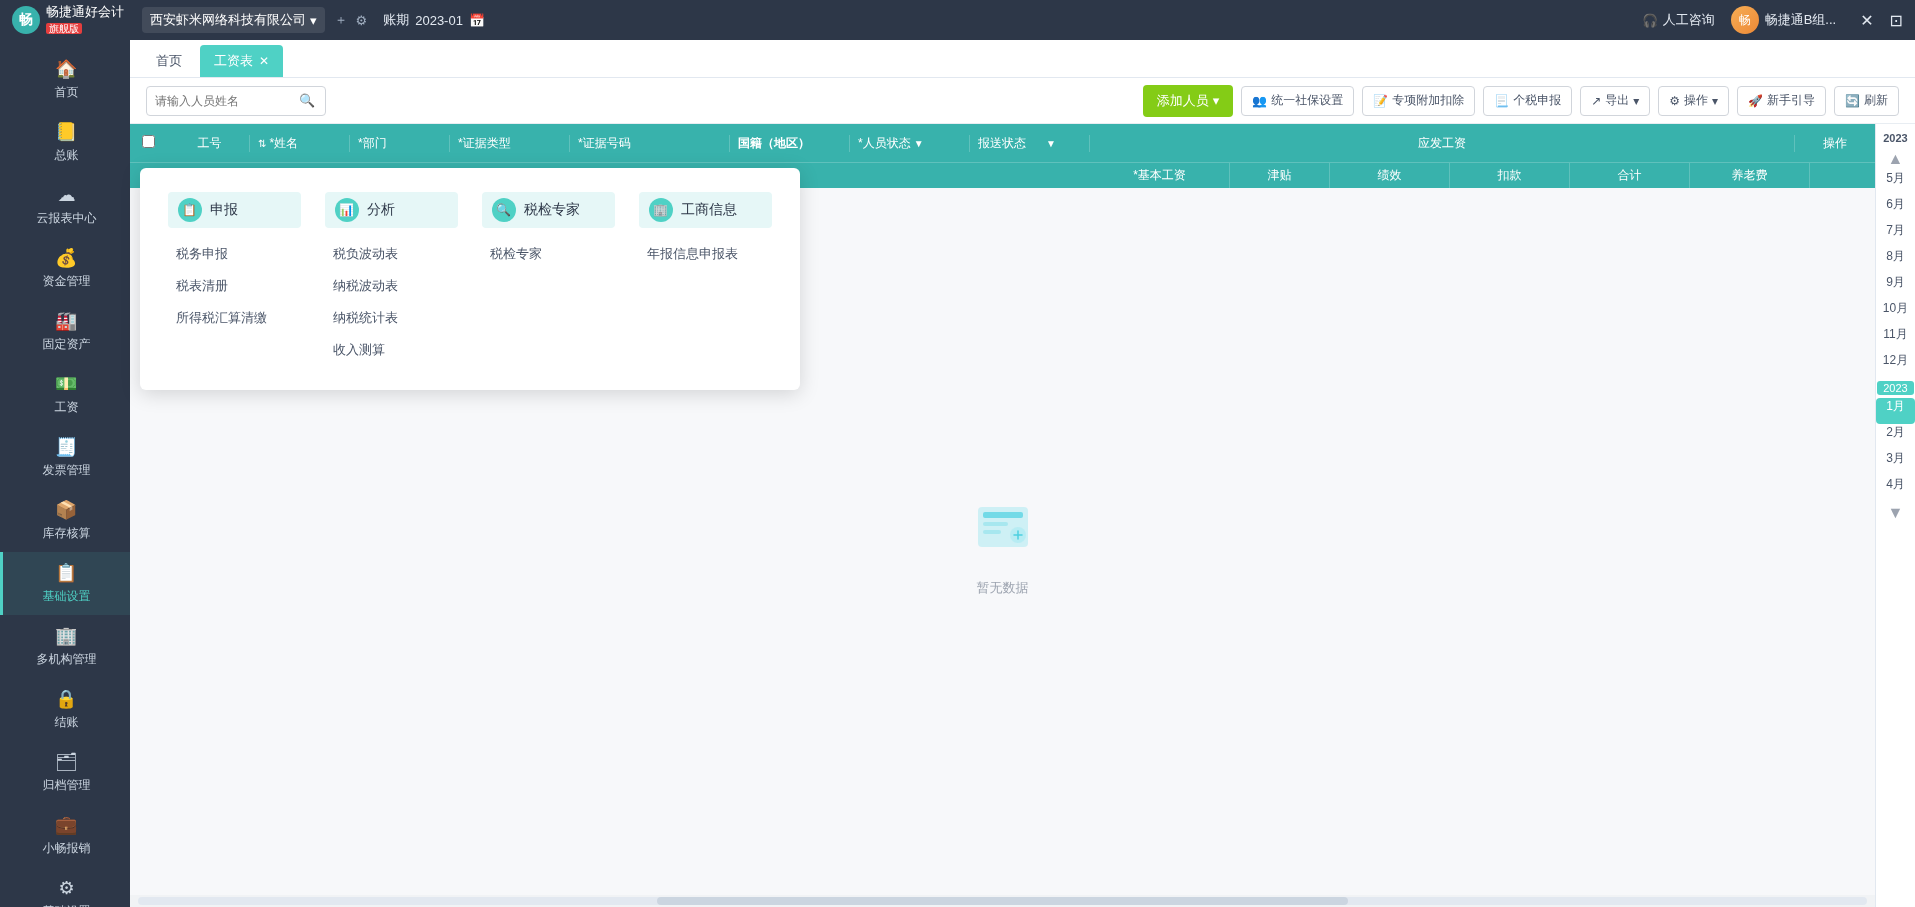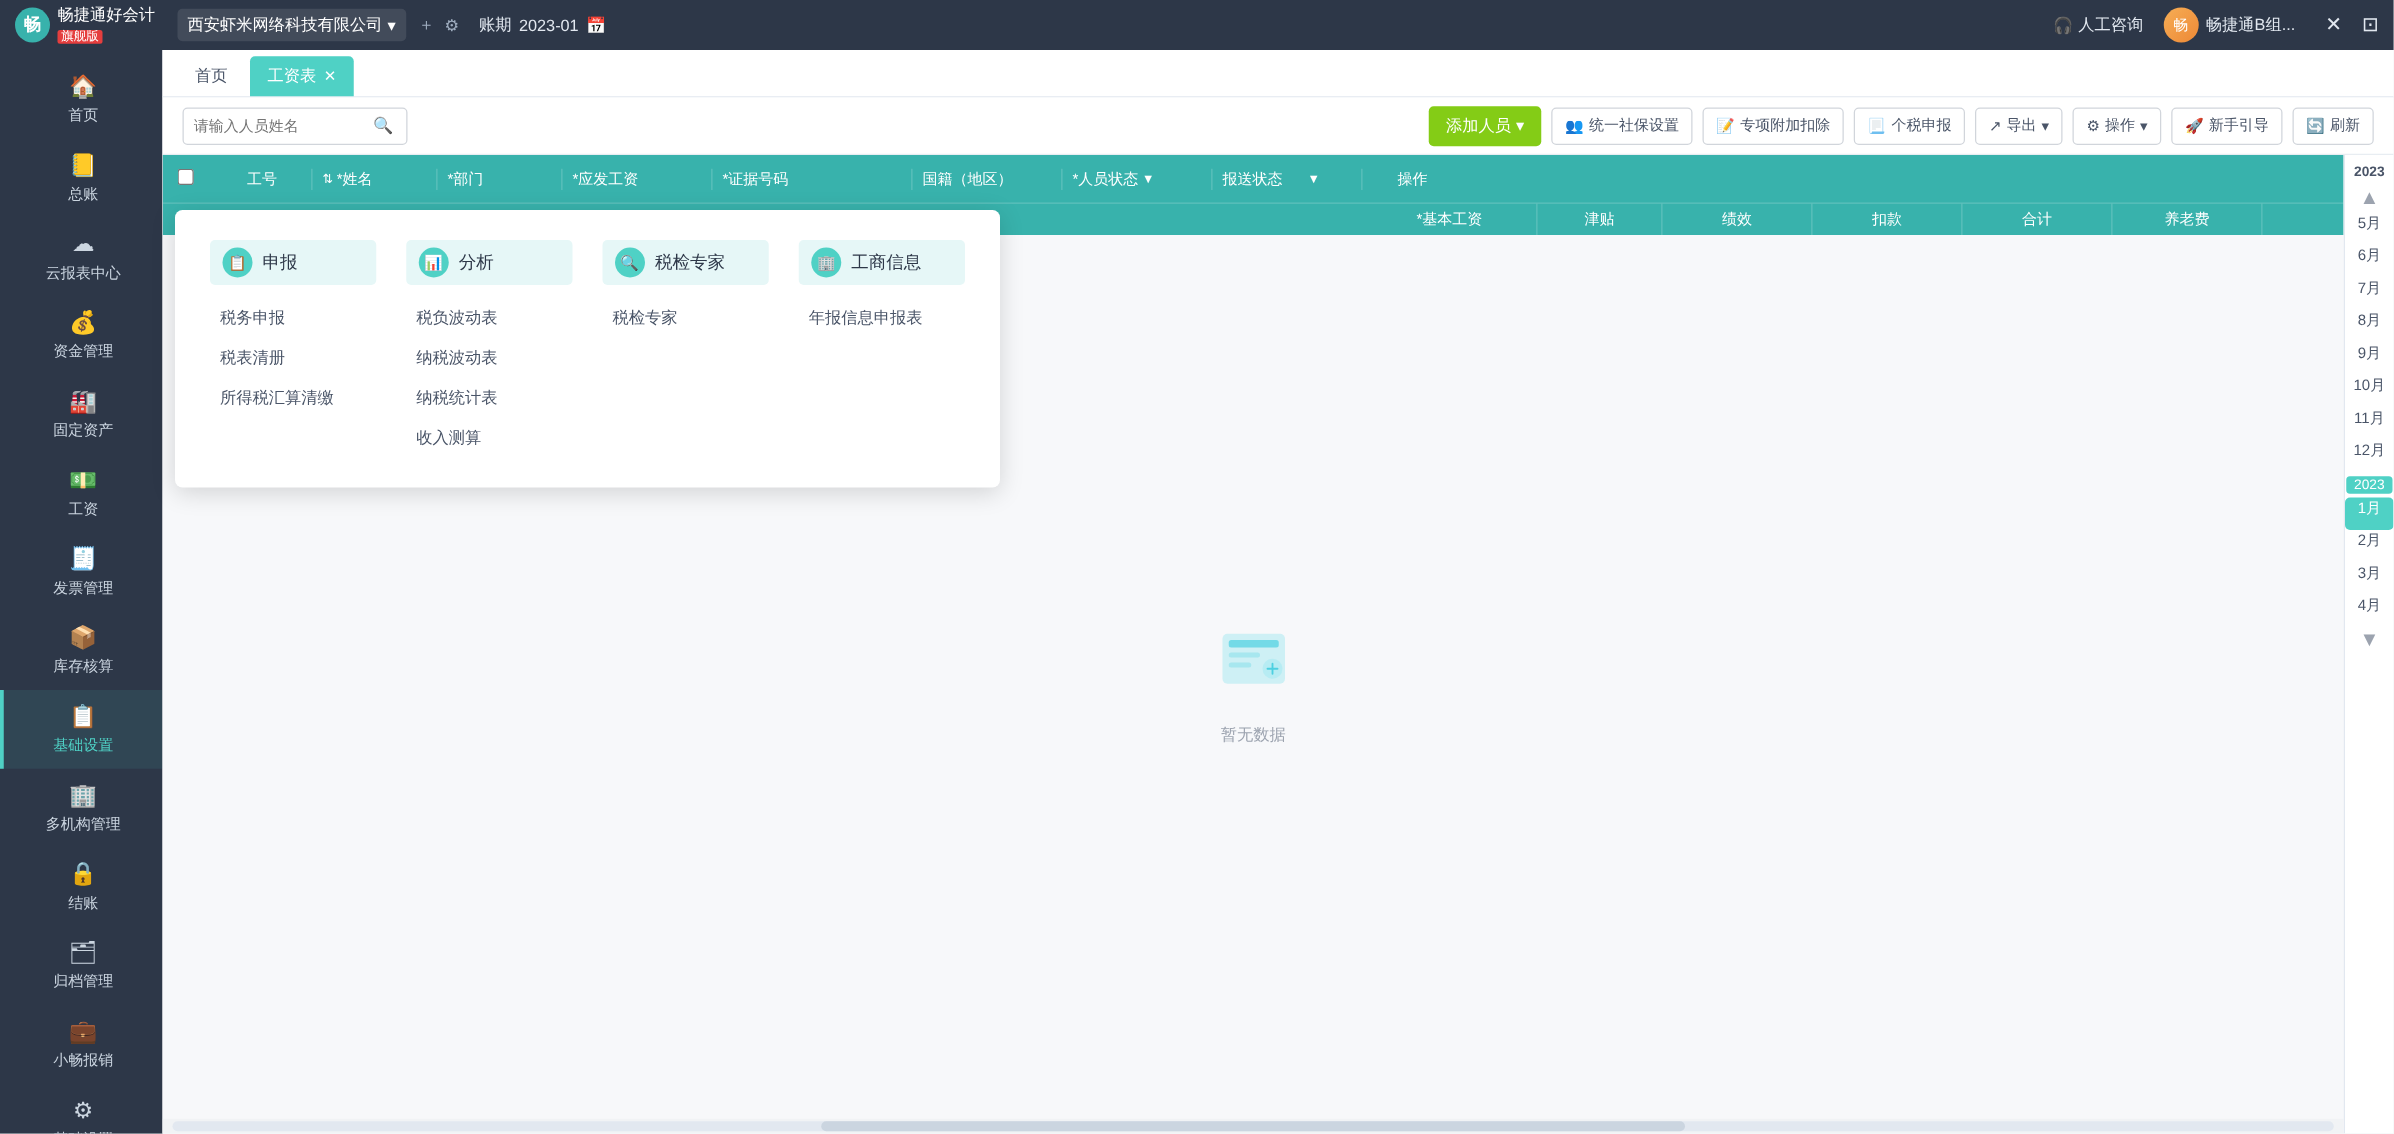--- a/index.html
+++ b/index.html
@@ -321,21 +321,21 @@
     .table-header-row2 {
       display: flex; align-items: center; height: 26px;
       border-top: 1px solid rgba(255,255,255,0.2);
     }
     .th-empty { width: 40px; flex-shrink: 0; }
     .th-id { width: 80px; flex-shrink: 0; text-align: center; font-size: 12px; padding: 0 4px; }
     .th-name-col { width: 100px; flex-shrink: 0; font-size: 12px; padding: 0 8px; }
     .th-dept-col { width: 100px; flex-shrink: 0; font-size: 12px; padding: 0 8px; }
     .th-certtype { width: 120px; flex-shrink: 0; font-size: 12px; padding: 0 8px; }
     .th-certno { width: 160px; flex-shrink: 0; font-size: 12px; padding: 0 8px; }
-    .th-region { width: 120px; flex-shrink: 0; font-size: 12px; padding: 0 8px; }
+    .th-region { width: 120px; flex-shrink: 0; font-size: 12px; padding: 0 8px; font-weight: bold; }
     .th-pstatus { width: 120px; flex-shrink: 0; font-size: 12px; padding: 0 8px; display: flex; align-items: center; gap: 3px; }
     .th-rstatus { width: 120px; flex-shrink: 0; font-size: 12px; padding: 0 8px; display: flex; align-items: center; gap: 20px; }
     .th-salary-span {
       flex: 1; text-align: center; font-size: 12px; padding: 0 8px;
       display: flex; align-items: center; justify-content: center;
     }
     .th-actions-col { width: 80px; flex-shrink: 0; text-align: center; font-size: 12px; }
 
     .th-row2-cell {
       font-size: 12px; padding: 0 8px; height: 100%;
@@ -523,35 +523,38 @@
               <span>工号</span>
             </div>
             <div class="th-name-col th-with-border" style="display:flex;align-items:center;gap:3px;">
               <span style="font-size:10px;">⇅</span>
               <span>*姓名</span>
             </div>
             <div class="th-dept-col th-with-border">
               <span>*部门</span>
             </div>
             <div class="th-certtype th-with-border">
-              <span>*应发工资</span>
+              <span>*证据类型</span>
             </div>
             <div class="th-certno th-with-border">
               <span>*证据号码</span>
             </div>
             <div class="th-region th-with-border">
               <span>国籍（地区）</span>
             </div>
             <div class="th-pstatus th-with-border">
               <span>*人员状态</span>
               <span style="cursor:pointer; font-size:10px;">▼</span>
             </div>
             <div class="th-rstatus th-with-border">
               <span>报送状态</span>
               <span style="cursor:pointer; font-size:10px;">▼</span>
+            </div>
+            <div class="th-salary-span th-with-border">
+              <span>应发工资</span>
             </div>
             <div class="th-actions-col">
               <span>操作</span>
             </div>
           </div>
           <div class="table-header-row2">
             <div style="width:40px; flex-shrink:0;"></div>
             <div style="width:80px; flex-shrink:0;"></div>
             <div style="width:100px; flex-shrink:0;"></div>
             <div style="width:100px; flex-shrink:0;"></div>

